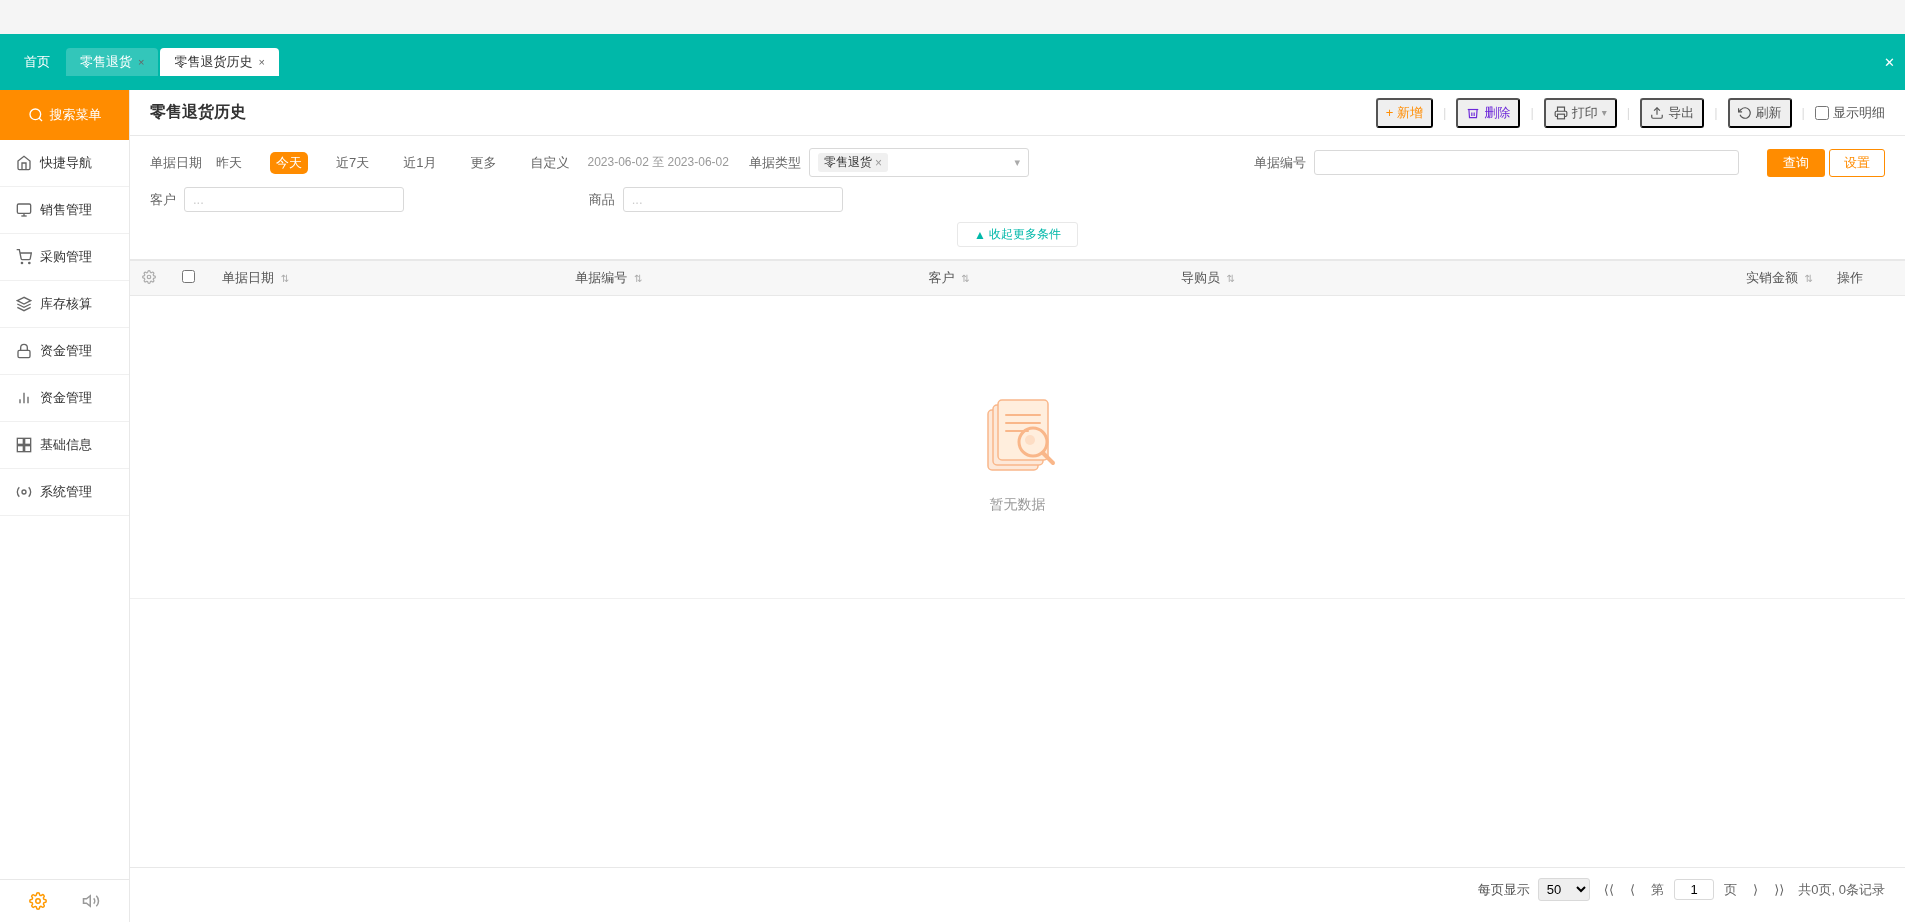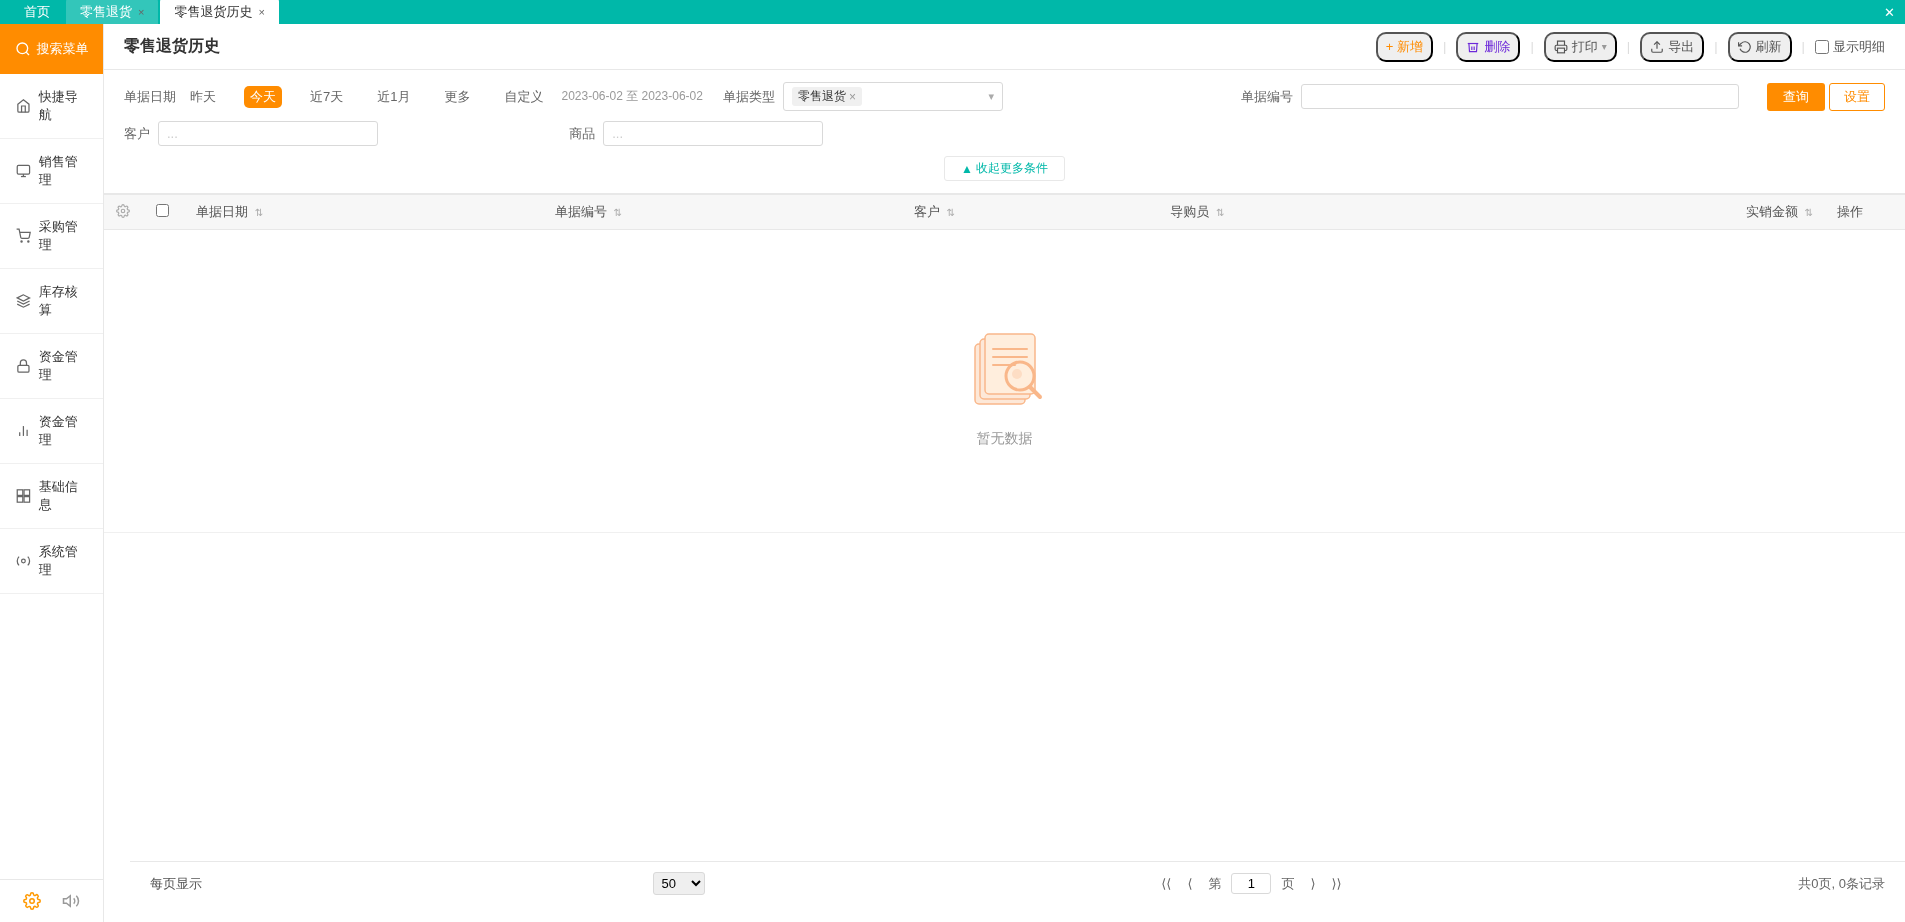--- a/index.html
+++ b/index.html
@@ -1,46 +1,46 @@
 <!DOCTYPE html>
 <html><head>
   <meta charset="utf-8">
   <style>
     * { box-sizing: border-box; margin: 0; padding: 0; }
     body { font-family: 'Microsoft YaHei', Arial, sans-serif; font-size: 13px; background: #f5f5f5; color: #333; display: flex; flex-direction: column; height: 922px; overflow: hidden; }
 
     
-    .top-bar { background: #00b8a9; display: flex; align-items: center; height: 24px; padding: 0 10px; flex-shrink: 0; }
+    .top-bar { background: #00b8a9; display: flex; align-items: center; height: 56px; padding: 0 10px; flex-shrink: 0; margin-top: 34px; }
     .top-bar .tab { display: flex; align-items: center; padding: 0 14px; height: 28px; border-radius: 4px 4px 0 0; font-size: 13px; color: #fff; cursor: pointer; margin-right: 2px; }
     .top-bar .tab.home { background: transparent; }
     .top-bar .tab.active { background: #fff; color: #333; }
     .top-bar .tab.inactive { background: rgba(255,255,255,0.2); }
     .top-bar .tab .close-icon { margin-left: 6px; font-size: 11px; cursor: pointer; color: #666; }
     .top-bar-right { margin-left: auto; color: #fff; font-size: 13px; cursor: pointer; }
 
     
     .main-layout { display: flex; flex: 1; overflow: hidden; }
 
     
-    .sidebar { width: 104px; background: #fff; border-right: 1px solid #e8e8e8; display: flex; flex-direction: column; flex-shrink: 0; }
+    .sidebar { width: 130px; background: #fff; border-right: 1px solid #e8e8e8; display: flex; flex-direction: column; flex-shrink: 0; }
     .sidebar-search { background: #ff8c00; display: flex; align-items: center; justify-content: center; height: 50px; color: #fff; font-size: 13px; gap: 6px; cursor: pointer; }
     .sidebar-search svg { width: 16px; height: 16px; }
     .sidebar-item { display: flex; align-items: center; padding: 14px 16px; cursor: pointer; color: #333; font-size: 13px; border-bottom: 1px solid #f0f0f0; gap: 8px; }
     .sidebar-item svg { width: 16px; height: 16px; color: #666; }
     .sidebar-bottom { margin-top: auto; display: flex; align-items: center; justify-content: space-around; padding: 12px; border-top: 1px solid #e8e8e8; }
     .sidebar-bottom svg { width: 18px; height: 18px; color: #999; cursor: pointer; }
 
     
     .content { flex: 1; display: flex; flex-direction: column; overflow: hidden; }
 
     
     .page-header { background: #fff; padding: 10px 20px; display: flex; align-items: center; justify-content: space-between; border-bottom: 1px solid #e8e8e8; flex-shrink: 0; height: 46px; }
     .page-title { font-size: 16px; font-weight: bold; color: #333; }
     .header-actions { display: flex; align-items: center; gap: 10px; }
-    .header-btn { display: flex; align-items: center; gap: 4px; font-size: 13px; cursor: pointer; color: #555; padding: 4px 8px; border-radius: 10px; text-align: center; }
+    .header-btn { display: flex; align-items: center; gap: 4px; font-size: 13px; cursor: pointer; color: #555; padding: 4px 8px; border-radius: 3px; text-align: center; }
     .header-btn.new { color: #ff8c00; }
     .header-btn.del { color: #6d28d9; }
     .query-btn { background: #ff8c00; color: #fff; border: none; padding: 5px 16px; border-radius: 3px; font-size: 13px; cursor: pointer; }
     .setting-btn { background: #fff; color: #ff8c00; border: 1px solid #ff8c00; padding: 4px 14px; border-radius: 3px; font-size: 13px; cursor: pointer; }
     .checkbox-label { display: flex; align-items: center; gap: 4px; font-size: 13px; color: #555; }
     .checkbox-label input { width: 14px; height: 14px; }
 
     
     .filter-area { background: #fff; padding: 12px 20px; border-bottom: 1px solid #e8e8e8; flex-shrink: 0; }
     .filter-row { display: flex; align-items: center; margin-bottom: 10px; gap: 20px; flex-wrap: wrap; }
@@ -65,21 +65,21 @@
     .th-gear { width: 40px; text-align: center; }
     .th-checkbox { width: 40px; text-align: center; }
     .th-actions { width: 80px; text-align: center; }
 
     
     .empty-state { display: flex; flex-direction: column; align-items: center; justify-content: center; padding: 80px 0; }
     .empty-icon { width: 100px; height: 100px; margin-bottom: 16px; }
     .empty-text { color: #999; font-size: 14px; }
 
     
-    .pagination { position: fixed; bottom: 17px; right: 0; left: 130px; background: #fff; border-top: 1px solid #e8e8e8; padding: 10px 20px; display: flex; align-items: center; justify-content: space-between; gap: 8px; font-size: 13px; color: #555; z-index: 10; }
+    .pagination { position: fixed; bottom: 11px; right: 0; left: 130px; background: #fff; border-top: 1px solid #e8e8e8; padding: 10px 20px; display: flex; align-items: center; justify-content: flex-end; gap: 8px; font-size: 13px; color: #555; z-index: 10; }
     .pagination select { border: 1px solid #d9d9d9; border-radius: 3px; padding: 2px 4px; font-size: 13px; }
     .pagination .page-nav { display: flex; align-items: center; gap: 4px; }
     .pagination .page-nav span { cursor: pointer; padding: 2px 6px; color: #666; }
     .pagination .page-input { border: 1px solid #d9d9d9; border-radius: 3px; width: 40px; text-align: center; padding: 2px 4px; font-size: 13px; }
     .pagination .page-total { color: #666; }
 
     
     .header-divider { color: #ddd; }
   </style>
 </head>

